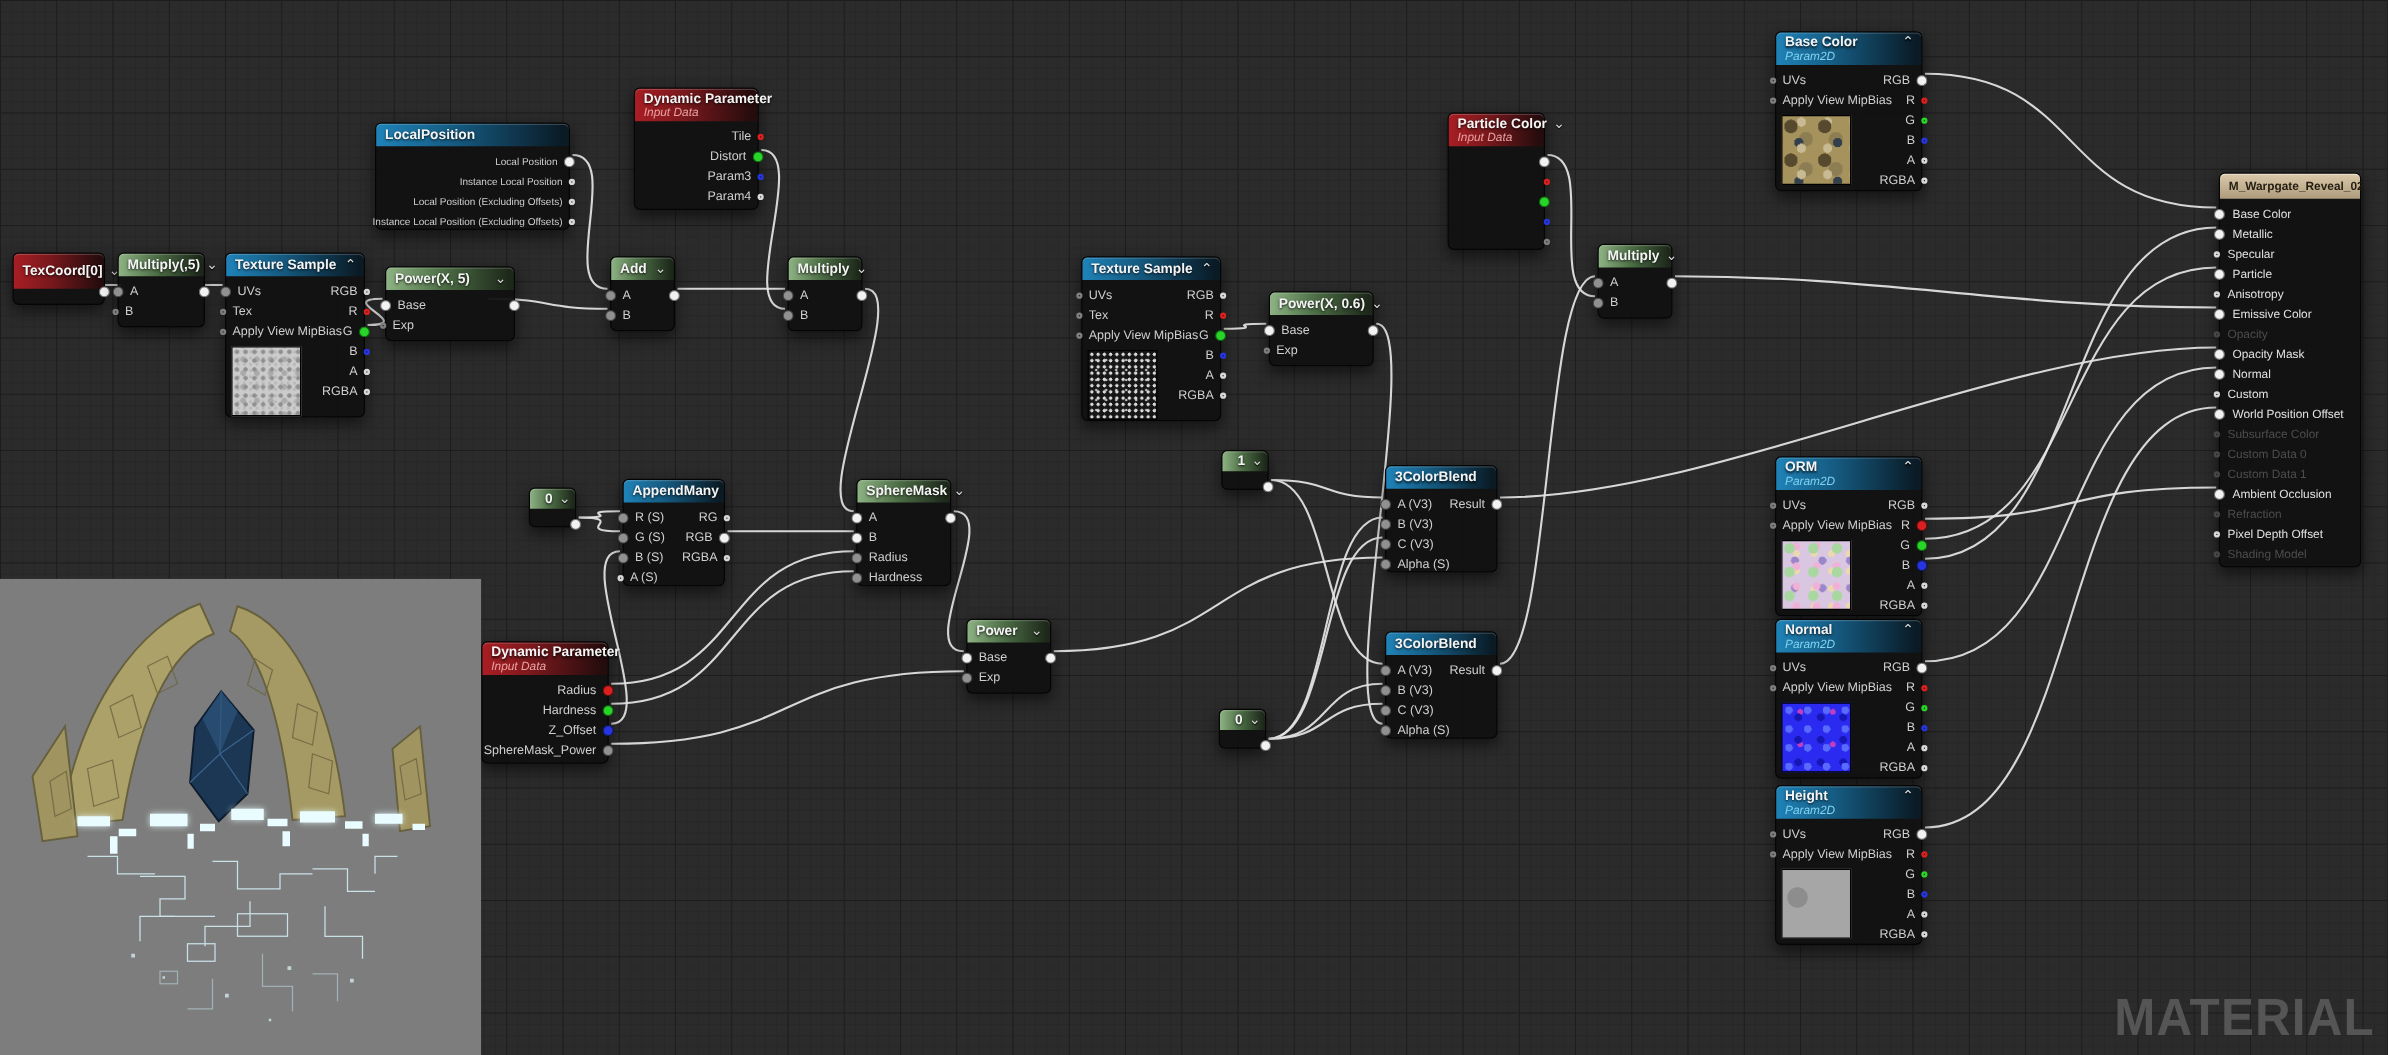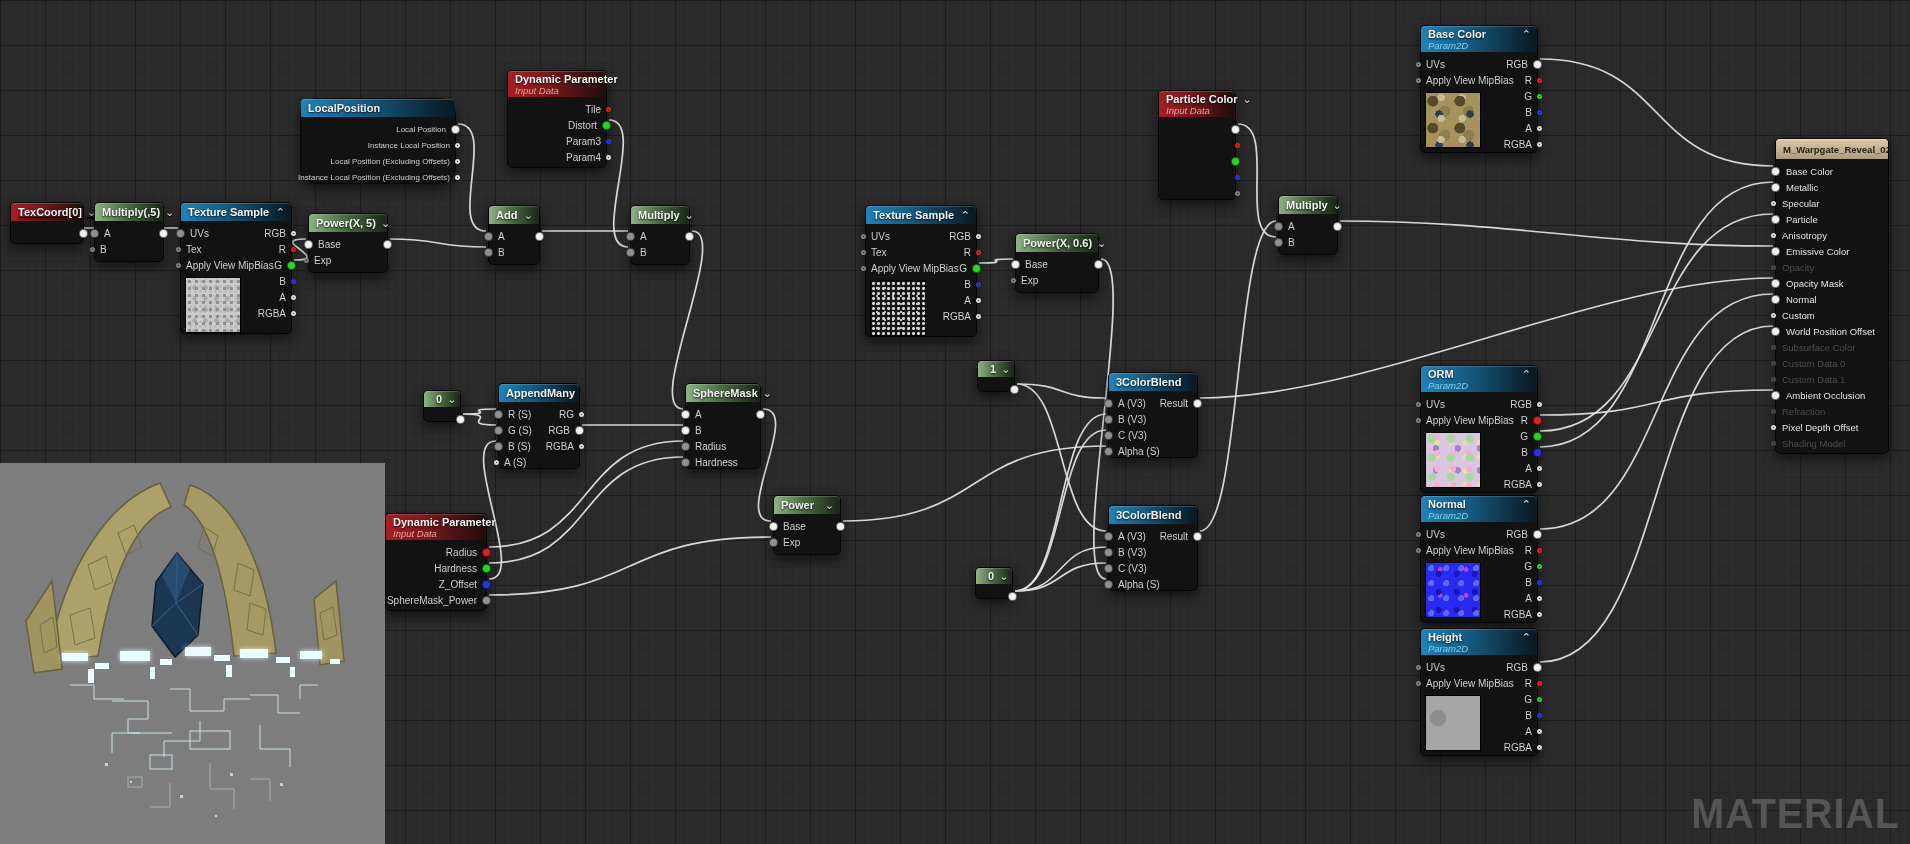--- a/index.html
+++ b/index.html
@@ -140,21 +140,21 @@
       <path d="M1200,531 C1241.8,531 1234.2,221 1276,221"></path>
       <path d="M1540,59 C1668.15,59 1644.85,166 1773,166"></path>
       <path d="M1540,415 C1668.15,415 1644.85,390 1773,390"></path>
       <path d="M1540,431 C1668.15,431 1644.85,214 1773,214"></path>
       <path d="M1540,447 C1668.15,447 1644.85,182 1773,182"></path>
       <path d="M1540,529 C1668.15,529 1644.85,294 1773,294"></path>
       <path d="M1540,662 C1668.15,662 1644.85,326 1773,326"></path>
     </svg>
   <div id="nodes">
       <div class="node n-texcoord hdr-red" style="left: 10px; top: 202px; width: 74px; height: 42px;">
-        <div class="hdr" style="height: 18px; text-decoration: underline;">
+        <div class="hdr" style="height: 28px;">
           <div class="trow">
             <span class="title">TexCoord[0]</span>
             <span class="chev">⌄</span>
           </div>
         </div>
         <div class="col col-out" style="top: 22px;">
           <div class="pin-row">
             <span class="pin c-white s-filled"></span>
           </div>
         </div>
@@ -224,21 +224,21 @@
           <div class="pin-row">
             <span class="lbl">A</span>
             <span class="pin c-white s-hollow"></span>
           </div>
           <div class="pin-row">
             <span class="lbl">RGBA</span>
             <span class="pin c-white s-hollow"></span>
           </div>
         </div>
       </div>
-      <div class="node n-localposition hdr-blue" style="left: 300px; top: 98px; width: 156px; height: 86px; border-radius: 17px;">
+      <div class="node n-localposition hdr-blue" style="left: 300px; top: 98px; width: 156px; height: 86px;">
         <div class="hdr" style="height: 18px;">
           <div class="trow">
             <span class="title">LocalPosition</span>
           </div>
         </div>
         <div class="col col-out" style="top: 22px;">
           <div class="pin-row">
             <span class="lbl">Local Position</span>
             <span class="pin c-white s-filled"></span>
           </div>
@@ -275,21 +275,21 @@
           <div class="pin-row">
             <span class="lbl">Param3</span>
             <span class="pin c-blue s-hollow"></span>
           </div>
           <div class="pin-row">
             <span class="lbl">Param4</span>
             <span class="pin c-white s-hollow"></span>
           </div>
         </div>
       </div>
-      <div class="node n-power5 hdr-green" style="left: 308px; top: 213px; width: 80px; height: 60px;">
+      <div class="node n-power5 hdr-green" style="left: 308px; top: 213px; width: 104px; height: 60px;">
         <div class="hdr" style="height: 18px;">
           <div class="trow">
             <span class="title">Power(X, 5)</span>
             <span class="chev">⌄</span>
           </div>
         </div>
         <div class="col col-in" style="top: 22px;">
           <div class="pin-row">
             <span class="pin c-white s-filled"></span>
             <span class="lbl">Base</span>

